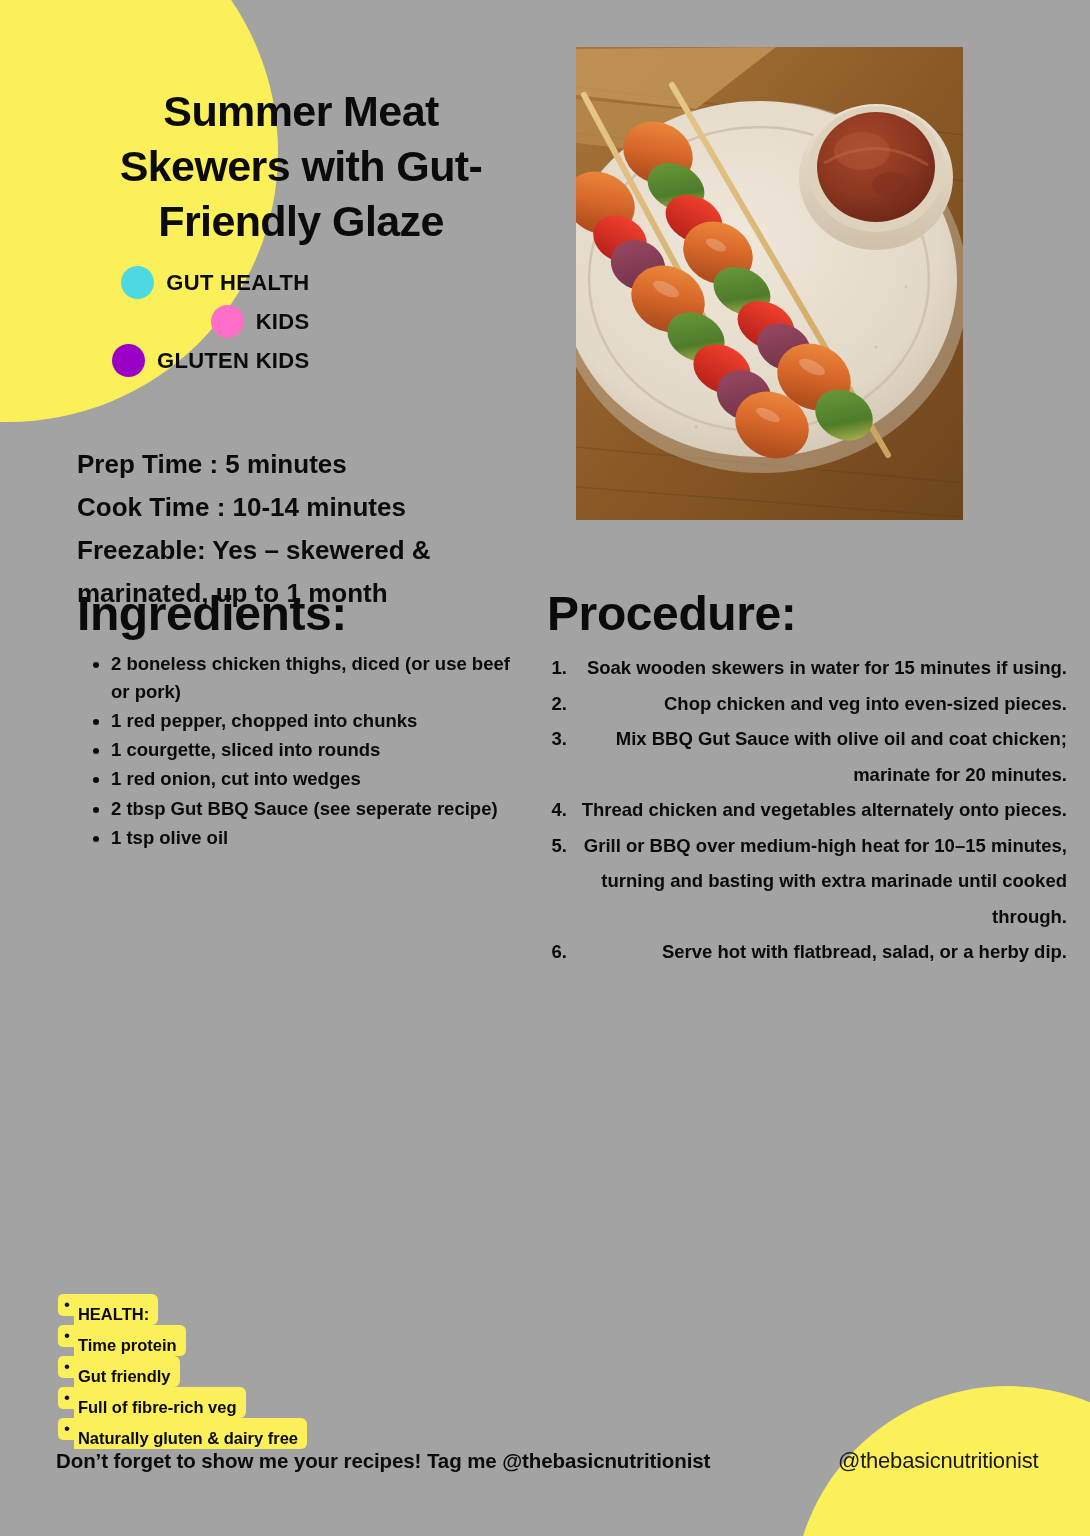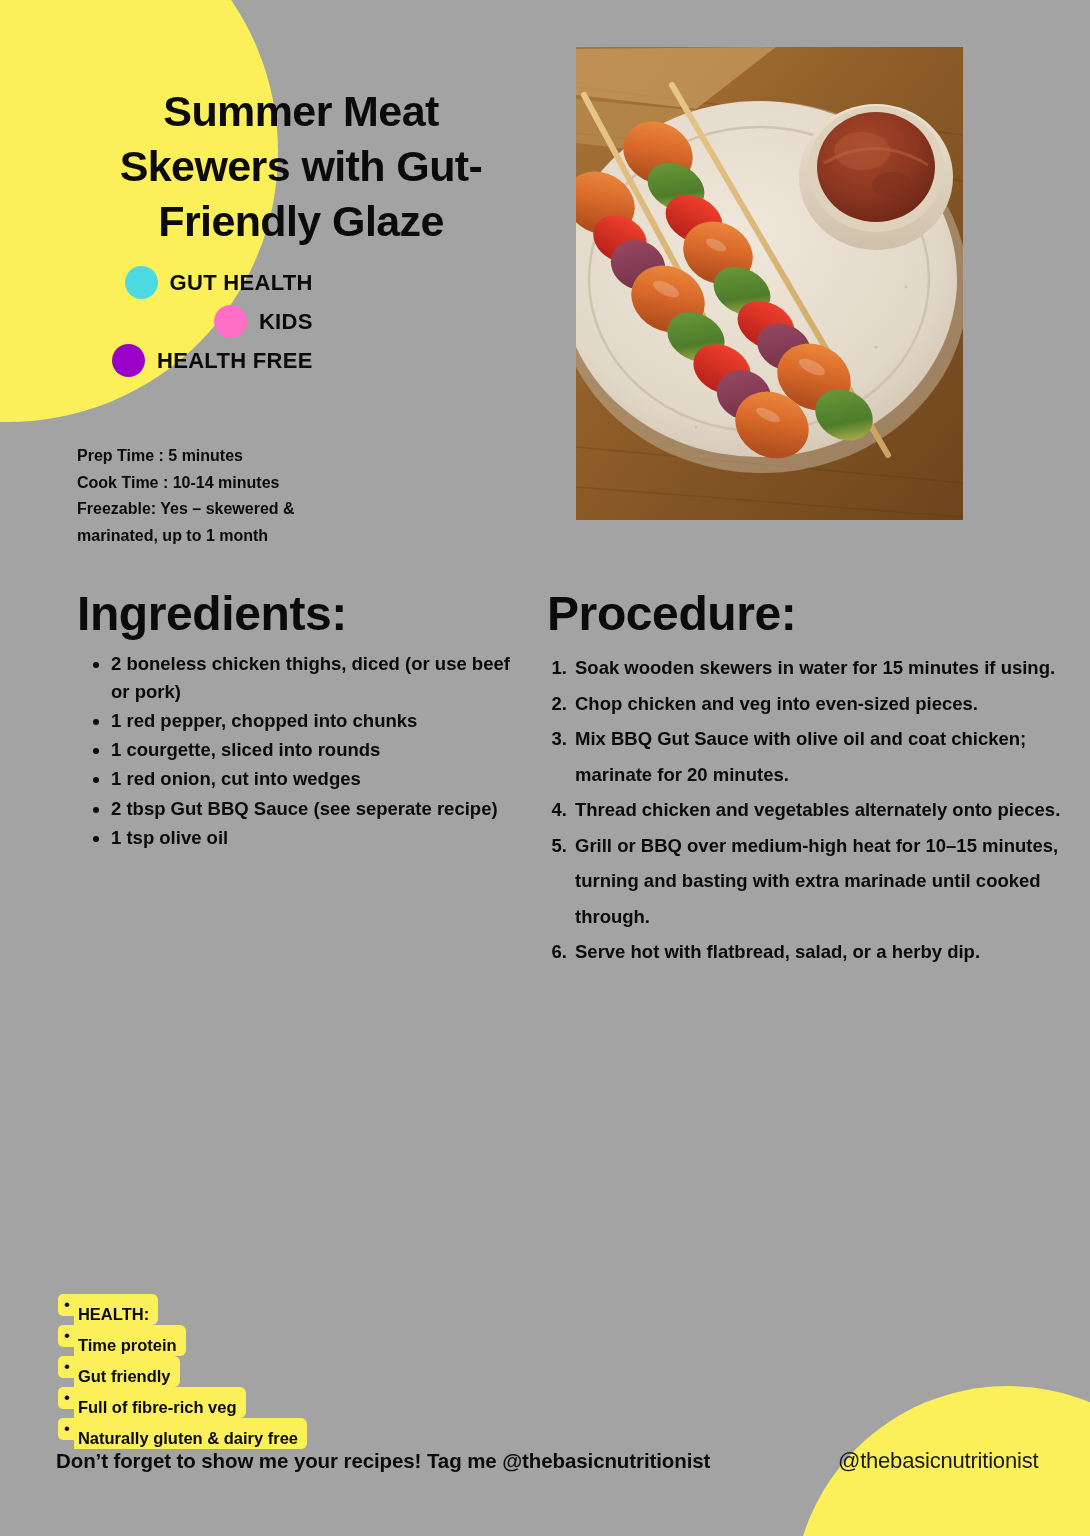--- a/index.html
+++ b/index.html
@@ -75,21 +75,21 @@
   }
 
   
   #meta-block {
     position: absolute;
     left: 77px; top: 443px;
     width: 430px;
     z-index: 3;
   }
   .meta-line {
-    font-size: 16px;
+    font-size: 26px;
     font-weight: 700;
     line-height: 1.66;
     color: #0b0b0b;
   }
 
   
   .section-heading {
     font-size: 48px;
     font-weight: 700;
     letter-spacing: -0.4px;
@@ -118,20 +118,21 @@
   #procedure-block {
     position: absolute;
     left: 547px; top: 586px;
     width: 520px;
     z-index: 3;
   }
   #procedure-list {
     margin-top: 9px;
     padding-left: 25px;
     list-style: decimal;
+    text-align: right;
   }
   #procedure-list li {
     font-size: 18.5px;
     font-weight: 700;
     line-height: 1.92;
     color: #0b0b0b;
     padding-left: 3px;
   }
 
   
@@ -328,21 +329,21 @@
     <div class="tag-row">
       <span class="tag-dot" style="background:#4DD9E0"></span>
       <span class="tag-label">GUT HEALTH</span>
     </div>
     <div class="tag-row">
       <span class="tag-dot" style="background:#FF6EC7"></span>
       <span class="tag-label">KIDS</span>
     </div>
     <div class="tag-row">
       <span class="tag-dot" style="background:#9B00C6"></span>
-      <span class="tag-label">HEALTH FREE</span>
+      <span class="tag-label">GLUTEN KIDS</span>
     </div>
   </div>
 
   <div id="meta-block">
     <div class="meta-line">Prep Time  : 5 minutes</div>
     <div class="meta-line">Cook Time : 10-14 minutes</div>
     <div class="meta-line">Freezable:  Yes – skewered &amp;</div>
     <div class="meta-line">marinated, up to 1 month</div>
   </div>
 

